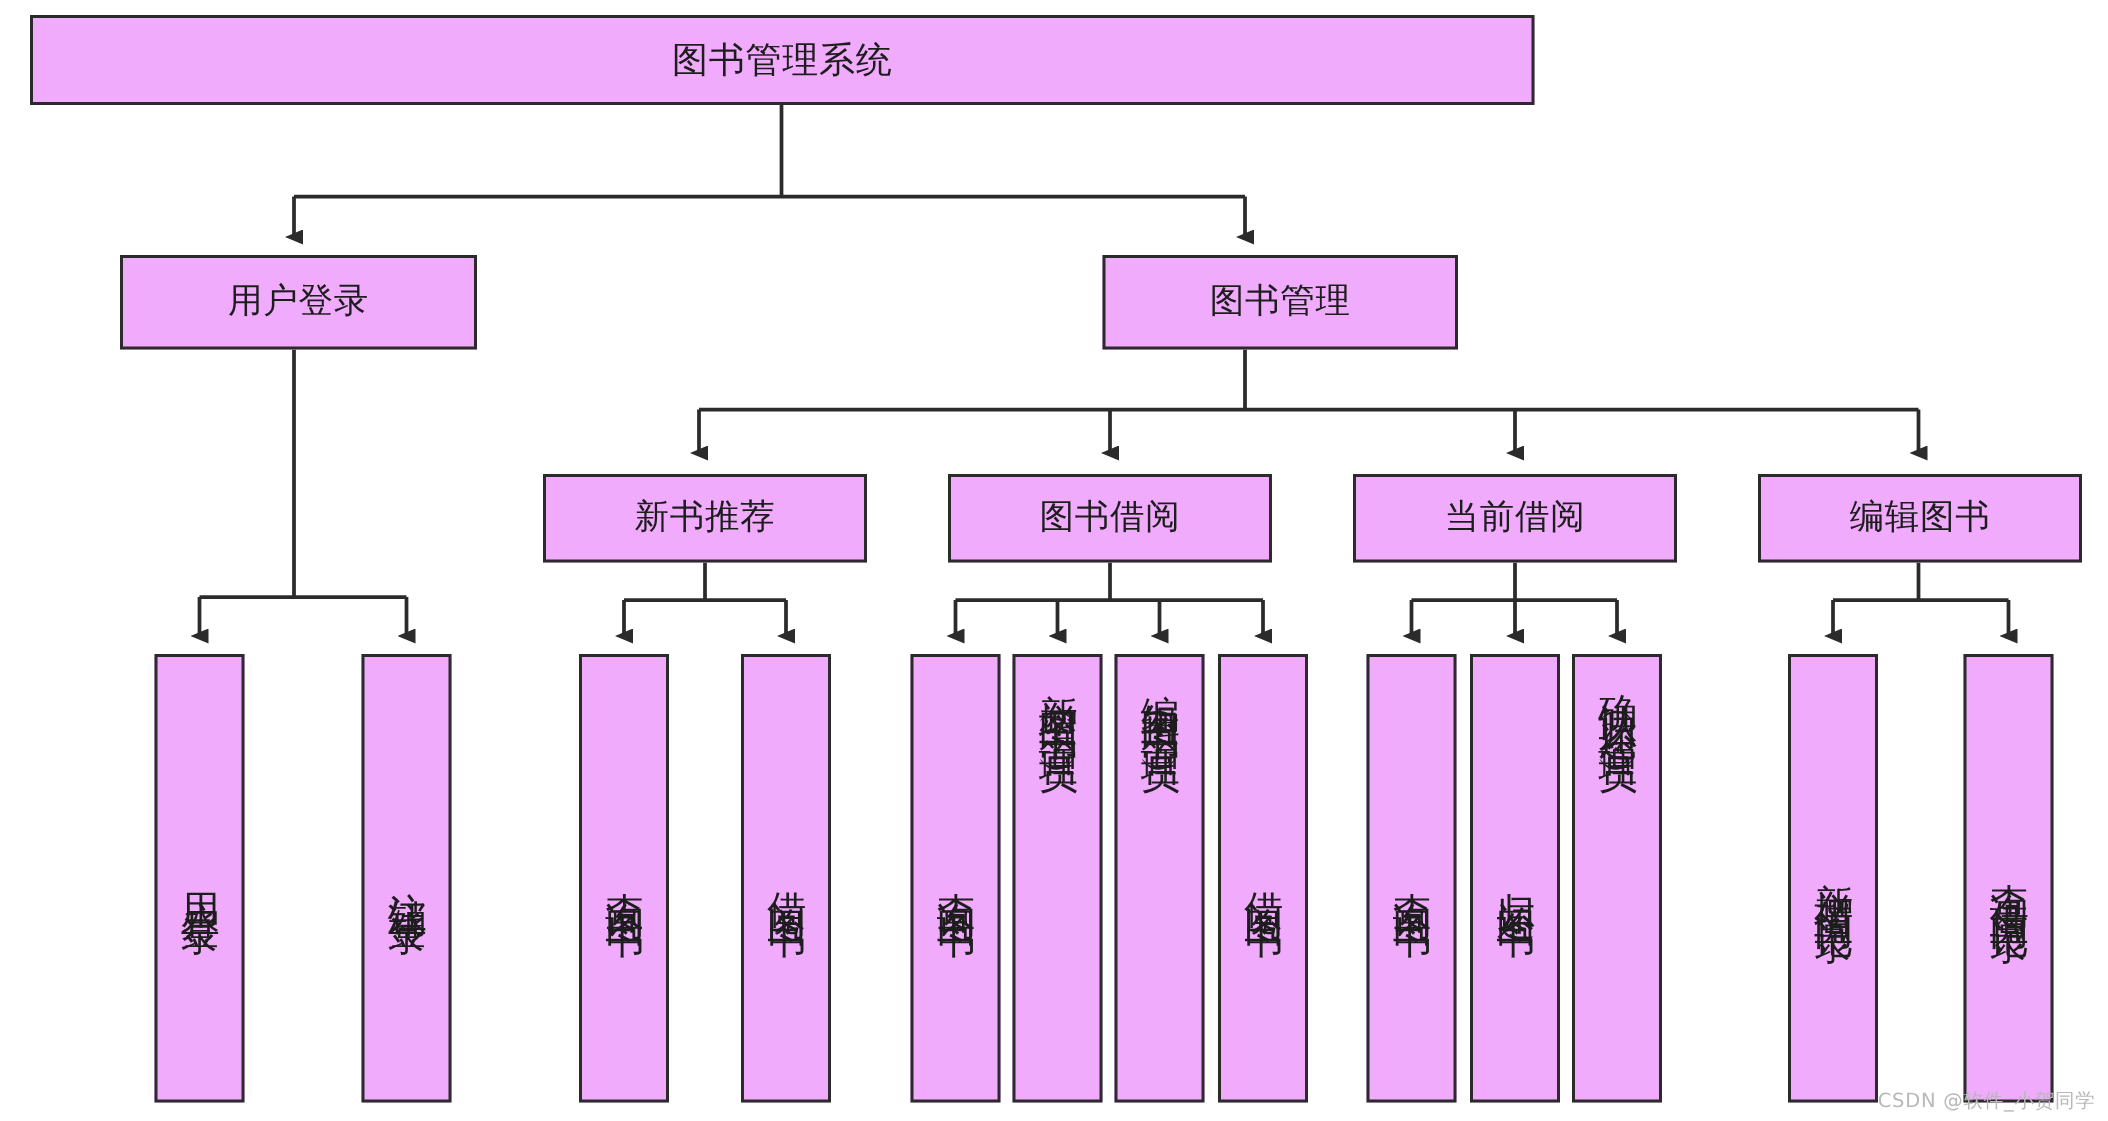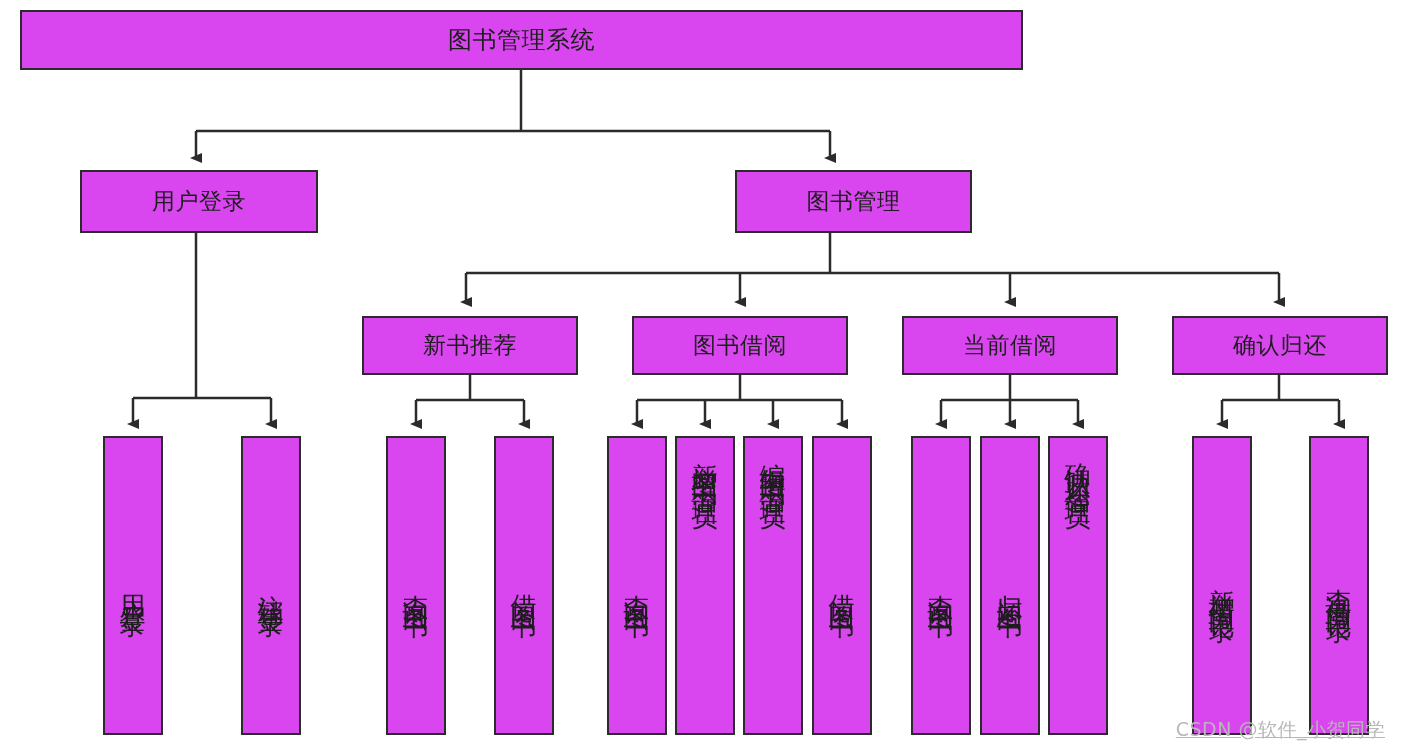--- a/index.html
+++ b/index.html
@@ -17,21 +17,21 @@
   svg#edges{
     position:absolute;
     left:0;top:0;
     width:1405px;
     height:747px;
     pointer-events:none;
   }
   .node{
     position:absolute;
     box-sizing:border-box;
-    background:#d946ef;
+    background:#f0abfc;
     border:2px solid #2b2b2b;
     display:flex;
     align-items:center;
     justify-content:center;
     z-index:2;
   }
   .node .label{
     color:#1d1d1d;
     line-height:1.18;
     text-align:center;
@@ -58,28 +58,27 @@
     letter-spacing:6px;
     white-space:nowrap;
     display:block;
   }
   .node.v.mid{ align-items:center; }
   .node.v.top{ align-items:flex-start; }
   .node.v.top .label{ margin-top:4px; }
 
   .watermark{
     position:absolute;
-    right:20px;
+    right:8px;
     bottom:4px;
-    font-size:19px;
+    font-size:13px;
     color:#b8b8b8;
     z-index:5;
     white-space:nowrap;
     letter-spacing:0.5px;
-    text-decoration:underline;
   }
 </style>
 </head>
 <body>
 
 <div id="canvas">
 
   <svg id="edges" viewBox="0 0 1405 747">
     <defs>
       <marker id="arrow" markerWidth="12" markerHeight="12" refX="5" refY="6" orient="auto" markerUnits="userSpaceOnUse">
@@ -144,21 +143,21 @@
   <div class="node h" style="left:632px;top:316px;width:216px;height:59px;">
     <span class="label">图书借阅</span>
   </div>
   <div class="node h" style="left:362px;top:316px;width:216px;height:59px;">
     <span class="label">新书推荐</span>
   </div>
   <div class="node h" style="left:902px;top:316px;width:216px;height:59px;">
     <span class="label">当前借阅</span>
   </div>
   <div class="node h" style="left:1172px;top:316px;width:216px;height:59px;">
-    <span class="label">确认归还</span>
+    <span class="label">编辑图书</span>
   </div>
 
   <div class="node v mid" style="left:103px;top:436px;width:60px;height:299px;">
     <span class="label">用户登录</span>
   </div>
   <div class="node v mid" style="left:241px;top:436px;width:60px;height:299px;">
     <span class="label">注销登录</span>
   </div>
 
   <div class="node v mid" style="left:386px;top:436px;width:60px;height:299px;">

